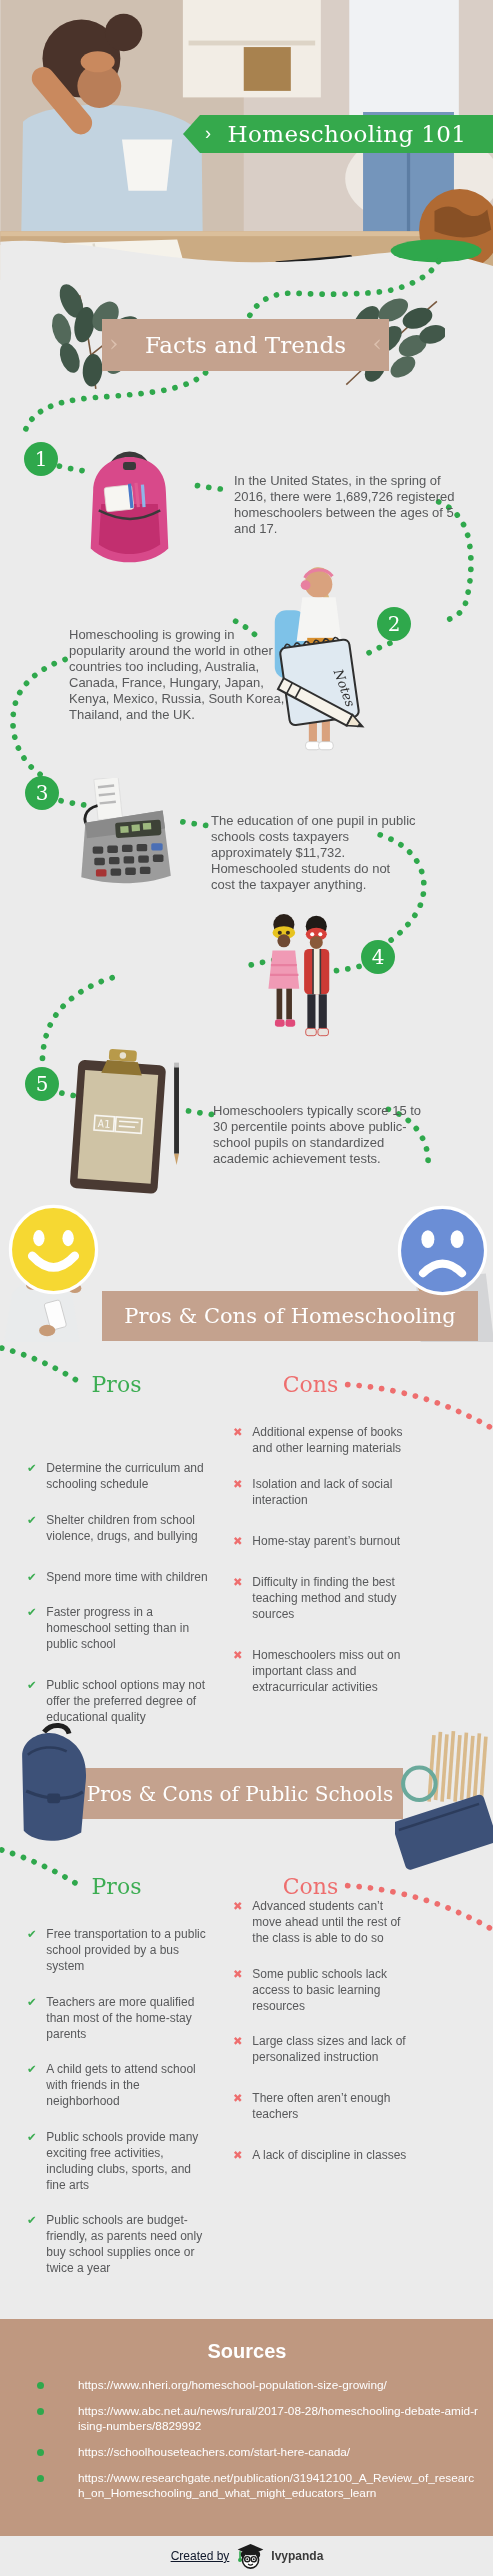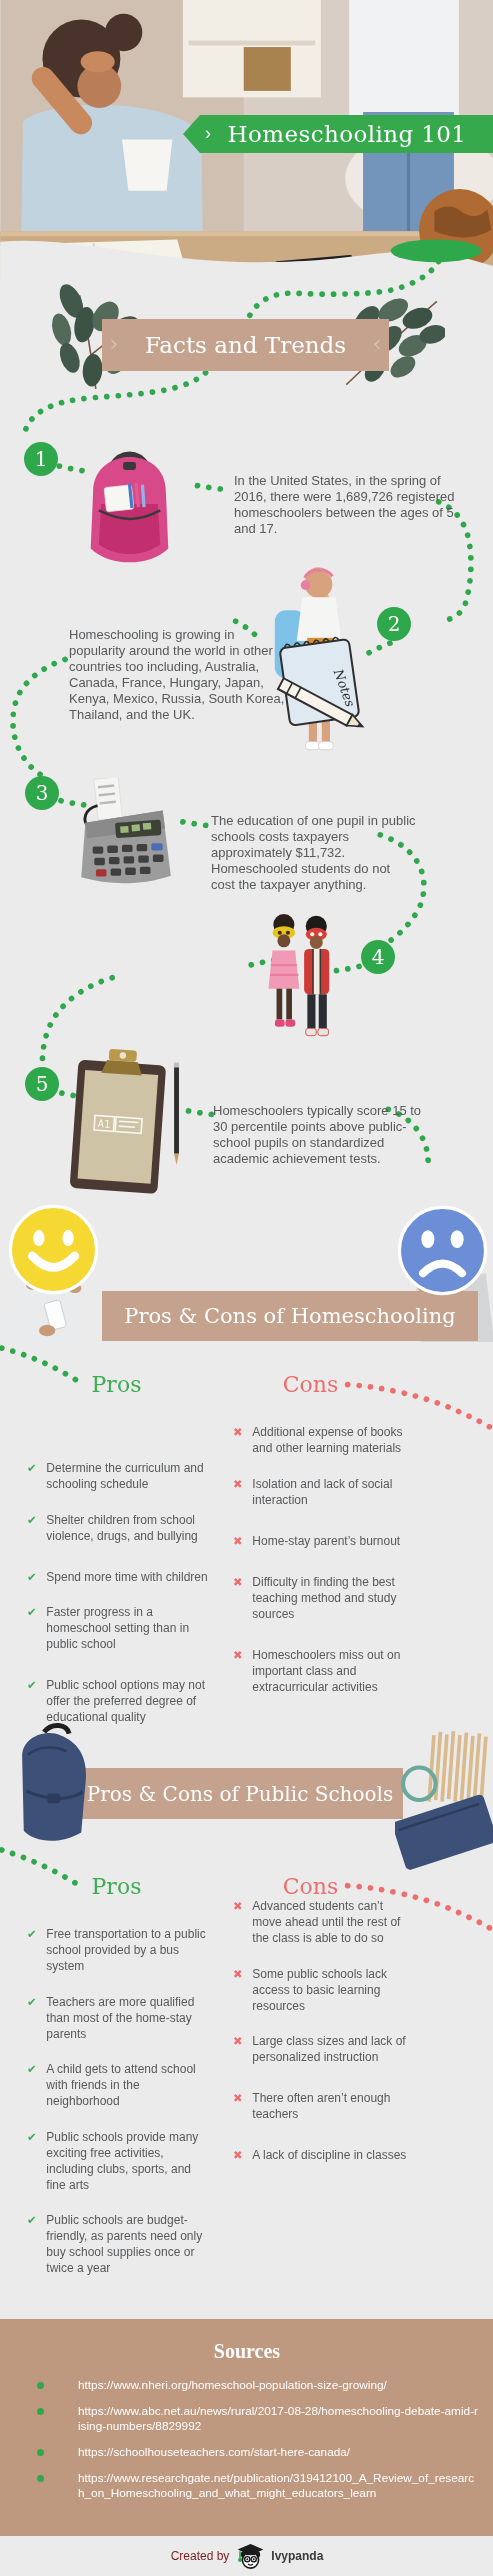--- a/index.html
+++ b/index.html
@@ -48,30 +48,30 @@
   .li{display:flex;gap:7.3px;margin-bottom:19.5px;}
   .li.gap-lg{margin-bottom:25px;}
   .li .ic{flex:none;width:12px;font-size:11.4px;line-height:16px;}
   .li .ic.tick::before{content:"✔";color:#3cad52;}
   .li .ic.cross::before{content:"✖";color:#ee6e6e;}
   .li p{margin:0;font-size:12px;line-height:16px;color:#58595b;}
 
   
   .sources{left:0;top:2319px;width:494px;height:218px;background:#bf9880;z-index:4;}
   .sources-title{margin:21px 0 14.6px 0;text-align:center;color:#fff;
-    font-family:Liberation Serif, serif;font-size:20px;}
+    font-family:Liberation Sans, sans-serif;font-size:20px;}
   .src-list{margin:0;padding:0 14.6px 0 37px;list-style:none;}
   .src-list li{display:flex;gap:9.7px;margin-bottom:10.6px;}
   .src-dot{flex:none;width:7.3px;height:7.3px;border-radius:50%;background:#2fa84c;margin-top:4px;}
   .src-link{font-size:11.8px;line-height:15.4px;color:#fff;text-decoration:none;word-break:break-all;margin-left:24px;}
 
   
   .footer{left:0;top:2536px;width:494px;height:40px;background:#ebebeb;z-index:4;
     display:flex;align-items:center;justify-content:center;gap:6.5px;}
-  .created-by{font-size:12px;color:#7f1d1d;}
+  .created-by{font-size:12px;color:#0f172a;text-decoration:underline;}
   .brand{font-size:12px;font-weight:bold;color:#3a3a3a;}
 
   .illus{z-index:4;}
   .person{z-index:2;}
   .face{z-index:5;}
 </style>
 </head>
 <body>
 
 <div class="page">

